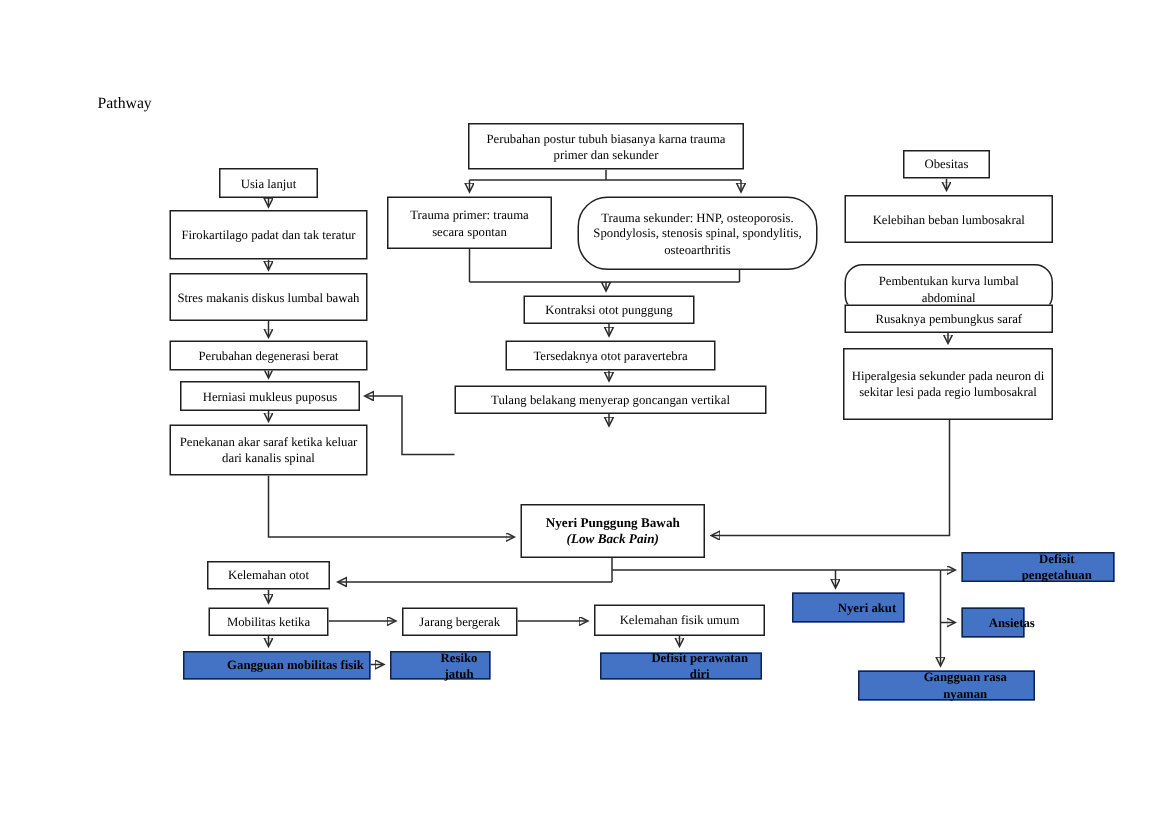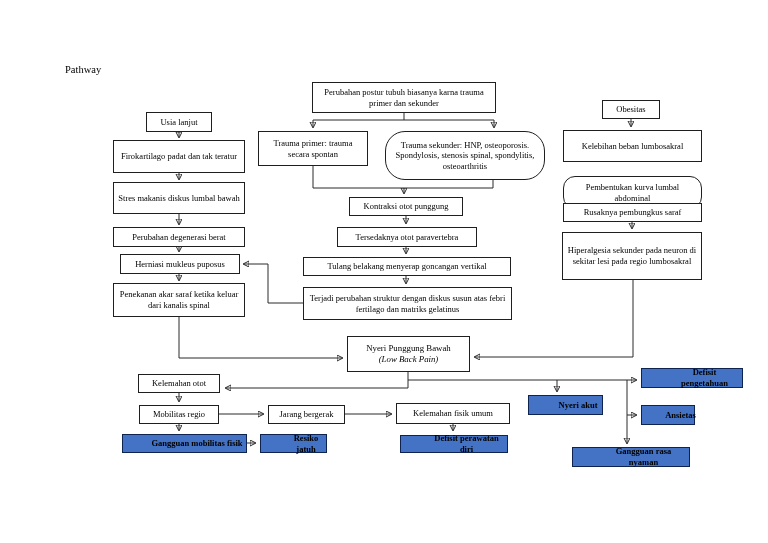--- a/index.html
+++ b/index.html
@@ -18,21 +18,21 @@
     position:absolute;left:65px;top:64px;font-size:10.5px;font-weight:normal;
   }
   .node{
     position:absolute;box-sizing:border-box;border:1px solid var(--border);
     background:#fff;display:flex;align-items:center;justify-content:center;
     text-align:center;font-size:8.5px;line-height:1.25;padding:1px 3px;
   }
   .node.blue{
     background:var(--blue-fill);border:1.5px solid #0f2350;font-weight:bold;padding-left:28px;
   }
-  .node.major{border-width:1.5px;font-weight:normal;font-size:8.8px;}
+  .node.major{border-width:1.5px;font-weight:bold;font-size:8.8px;}
   .node.major .sub{font-style:italic;}
   svg.connectors{position:absolute;left:0;top:0;pointer-events:none;}
   svg.connectors path, svg.connectors line{stroke:var(--line);stroke-width:1;fill:none;}
 
   
   #n-usia{left:146px;top:112px;width:66px;height:20px;}
   #n-firo{left:113px;top:140px;width:132px;height:33px;}
   #n-stres{left:113px;top:182px;width:132px;height:32px;}
   #n-degen{left:113px;top:227px;width:132px;height:20px;}
   #n-herniasi{left:120px;top:254px;width:120px;height:20px;}
@@ -52,21 +52,21 @@
   #n-npb{left:347px;top:336px;width:123px;height:36px;flex-direction:column;}
   #n-kelemahan-otot{left:138px;top:374px;width:82px;height:19px;}
   #n-mobilitas{left:139px;top:405px;width:80px;height:19px;}
   #n-jarang{left:268px;top:405px;width:77px;height:19px;}
   #n-kelemahan-fisik{left:396px;top:403px;width:114px;height:21px;}
   #n-gangguan-mobilitas{left:122px;top:434px;width:125px;height:19px;}
   #n-resiko{left:260px;top:434px;width:67px;height:19px;}
   #n-defisit-perawatan{left:400px;top:435px;width:108px;height:18px;}
   #n-nyeri-akut{left:528px;top:395px;width:75px;height:20px;}
   #n-defisit-pengetahuan{left:641px;top:368px;width:102px;height:20px;}
-  #n-ansietas{left:641px;top:405px;width:54px;height:20px;}
+  #n-ansietas{left:641px;top:405px;width:42px;height:20px;}
   #n-gangguan-rasa{left:572px;top:447px;width:118px;height:20px;}
 </style>
 </head>
 <body>
 
 <div id="canvas">
 
   <div id="title">Pathway</div>
 
   <svg class="connectors" width="768" height="543">
@@ -129,35 +129,34 @@
   <div class="node" id="n-degen">Perubahan degenerasi berat</div>
   <div class="node" id="n-herniasi">Herniasi mukleus puposus</div>
   <div class="node" id="n-penekanan">Penekanan akar saraf ketika keluar dari kanalis spinal</div>
 
   <div class="node" id="n-postur">Perubahan postur tubuh biasanya karna trauma primer dan sekunder</div>
   <div class="node" id="n-trauma-primer">Trauma primer: trauma secara spontan</div>
   <div class="node" id="n-trauma-sekunder">Trauma sekunder: HNP, osteoporosis. Spondylosis, stenosis spinal, spondylitis, osteoarthritis</div>
   <div class="node" id="n-kontraksi">Kontraksi otot punggung</div>
   <div class="node" id="n-tersedak">Tersedaknya otot paravertebra</div>
   <div class="node" id="n-tulang">Tulang belakang menyerap goncangan vertikal</div>
-  <div class="node" id="n-terjadi">Terjadi perubahan struktur dengan diskus susun atas febri fertilago dan matriks gelatinus</div>
 
   <div class="node" id="n-obesitas">Obesitas</div>
   <div class="node" id="n-kelebihan">Kelebihan beban lumbosakral</div>
   <div class="node" id="n-pembentukan">Pembentukan kurva lumbal abdominal</div>
   <div class="node" id="n-rusaknya">Rusaknya pembungkus saraf</div>
   <div class="node" id="n-hiperalgesia">Hiperalgesia sekunder pada neuron di sekitar lesi pada regio lumbosakral</div>
 
   <div class="node major" id="n-npb">
     <span>Nyeri Punggung Bawah</span>
     <span class="sub">(Low Back Pain)</span>
   </div>
 
   <div class="node" id="n-kelemahan-otot">Kelemahan otot</div>
-  <div class="node" id="n-mobilitas">Mobilitas regio</div>
+  <div class="node" id="n-mobilitas">Mobilitas ketika</div>
   <div class="node" id="n-jarang">Jarang bergerak</div>
   <div class="node" id="n-kelemahan-fisik">Kelemahan fisik umum</div>
   <div class="node blue" id="n-gangguan-mobilitas">Gangguan mobilitas fisik</div>
   <div class="node blue" id="n-resiko">Resiko jatuh</div>
   <div class="node blue" id="n-defisit-perawatan">Defisit perawatan diri</div>
   <div class="node blue" id="n-nyeri-akut">Nyeri akut</div>
   <div class="node blue" id="n-defisit-pengetahuan">Defisit pengetahuan</div>
   <div class="node blue" id="n-ansietas">Ansietas</div>
   <div class="node blue" id="n-gangguan-rasa">Gangguan rasa nyaman</div>
 

